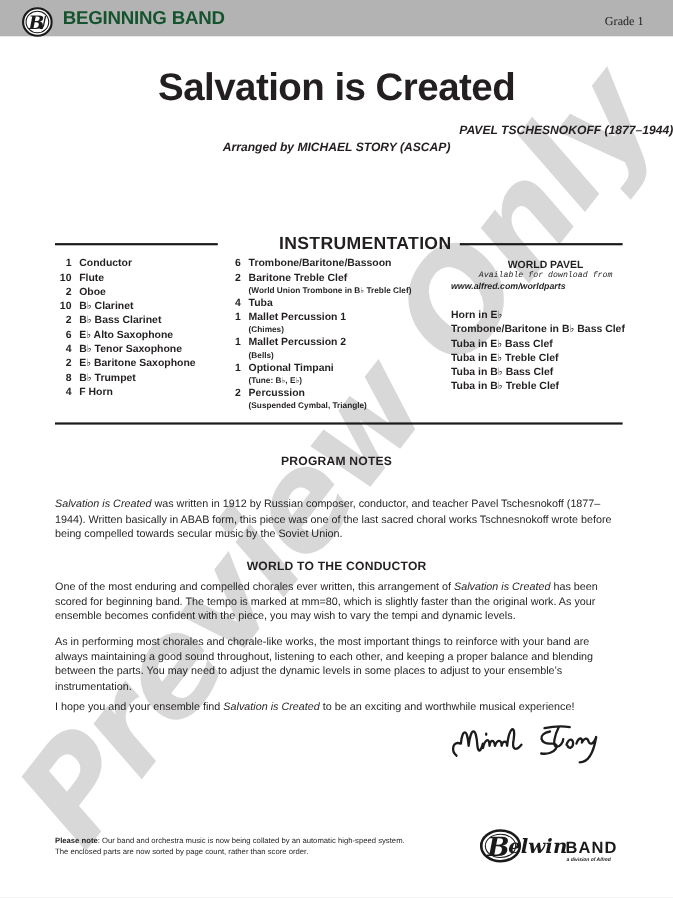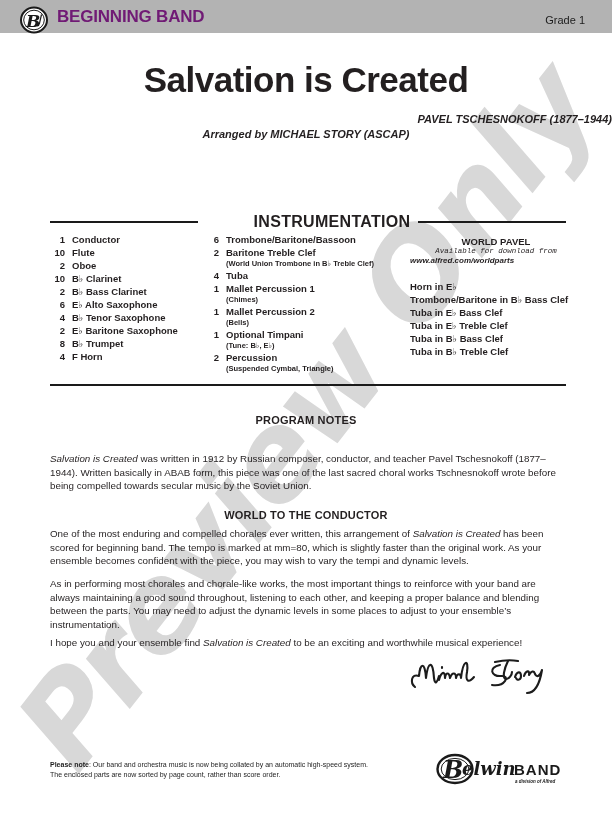--- a/index.html
+++ b/index.html
@@ -13,22 +13,22 @@
     position:absolute;z-index:1;left:50%;top:51%;
     transform:translate(-50%,-50%) rotate(-52deg);
     font-family:"DejaVu Sans",sans-serif;
     font-size:120px;font-weight:700;font-style:italic;
     letter-spacing:-3px;color:#d8d8d8;white-space:nowrap;pointer-events:none;
   }
   .content{position:absolute;inset:0;z-index:2;}
   
   .topbar{position:absolute;top:0;left:0;right:0;height:33px;background:#b3b3b3;z-index:3;}
   .topbar .logo{position:absolute;left:20px;top:6px;width:28px;height:28px;}
-  .series{position:absolute;left:57px;top:0;line-height:33px;font-size:17px;font-weight:700;letter-spacing:-0.2px;color:#701a75;}
-  .grade{position:absolute;right:27px;top:15px;font-size:11px;line-height:11px;color:#1d1d1d;}
+  .series{position:absolute;left:57px;top:0;line-height:33px;font-size:17px;font-weight:700;letter-spacing:-0.2px;color:#14532d;}
+  .grade{position:absolute;right:27px;top:15px;font-size:11px;line-height:11px;color:#1d1d1d;font-family:Liberation Serif, serif;}
   
   .title{position:absolute;top:60px;left:0;width:100%;text-align:center;font-size:35px;font-weight:700;letter-spacing:-0.5px;}
   .composer{position:absolute;top:113px;left:0;width:100%;text-align:right;font-size:11px;font-style:italic;font-weight:600;}
   .arranger{position:absolute;top:128px;left:0;width:100%;text-align:center;font-size:11px;font-style:italic;font-weight:600;}
   
   .instr-heading{position:absolute;top:213px;left:50px;width:516px;display:flex;align-items:center;gap:8px;}
   .instr-heading .rule{flex:1;height:1.5px;background:#1a1a1a;}
   .instr-heading .label{font-size:16px;font-weight:700;letter-spacing:0.3px;margin-left:48px;}
   .col1{position:absolute;top:233px;left:50px;}
   .col2{position:absolute;top:233px;left:204px;}

